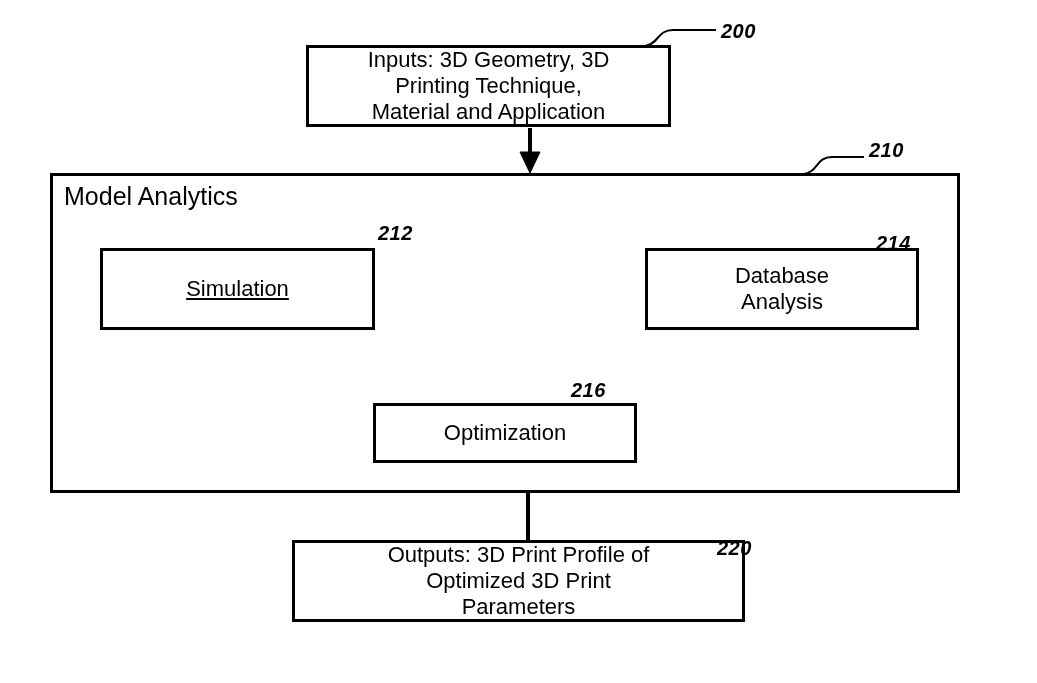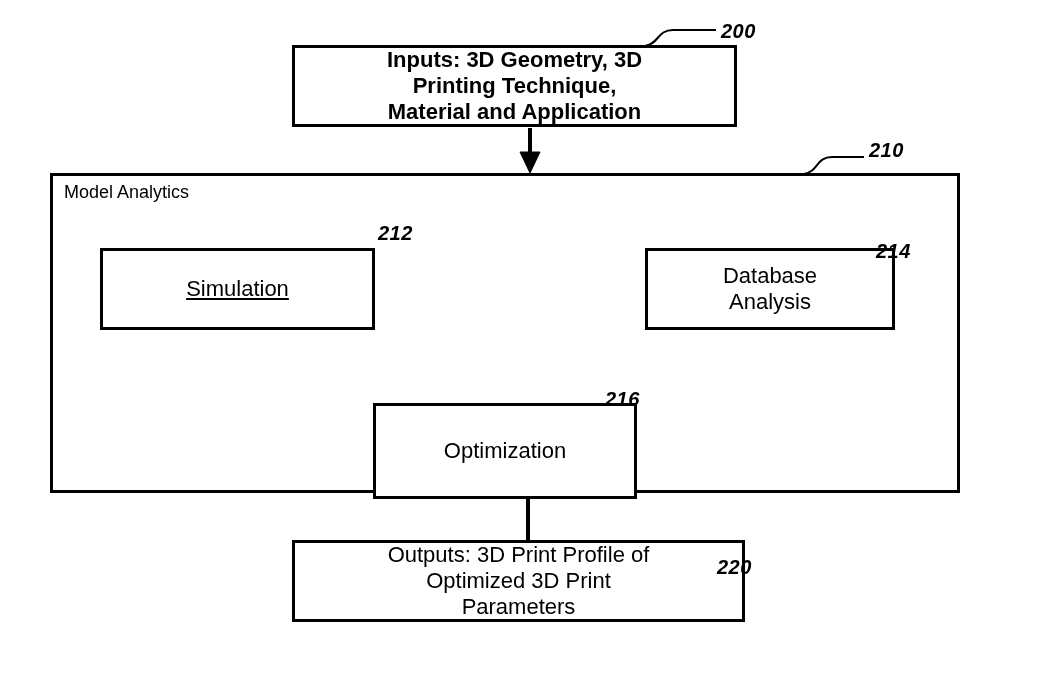--- a/index.html
+++ b/index.html
@@ -32,55 +32,55 @@
     color: #000000;
   }
 
   .node .node-label {
     white-space: pre-line;
     font-size: 22px;
     line-height: 26px;
     color: #000000;
   }
 
-  .inputs-box  { left: 292px; top: 45px;  width: 445px; height: 82px; font-weight: bold; }
+  .inputs-box  { left: 306px; top: 45px;  width: 365px; height: 82px; }
   .outputs-box { left: 292px; top: 540px; width: 453px; height: 82px; }
 
   .model-analytics-box {
     position: absolute;
     left: 50px; top: 173px;
     width: 910px; height: 320px;
     border: 3px solid #000000;
     background: #ffffff;
   }
   .model-analytics-title {
     position: absolute;
     left: 64px; top: 182px;
-    font-size: 18px;
+    font-size: 25px;
     color: #000000;
   }
 
   .simulation-box   { left: 100px; top: 248px; width: 275px; height: 82px; text-decoration: underline; }
-  .database-box     { left: 645px; top: 248px; width: 250px; height: 82px; }
-  .optimization-box { left: 373px; top: 403px; width: 264px; height: 96px; }
+  .database-box     { left: 645px; top: 248px; width: 274px; height: 82px; }
+  .optimization-box { left: 373px; top: 403px; width: 264px; height: 60px; }
 
   .ref-label {
     position: absolute;
     font-size: 20px;
     font-weight: bold;
     font-style: italic;
     color: #000000;
     letter-spacing: 0.5px;
   }
   .ref-200 { left: 721px; top: 20px; text-align: center;  }
   .ref-210 { left: 869px; top: 139px; }
   .ref-212 { left: 331px; top: 222px; margin-left: 47px; }
-  .ref-214 { left: 876px; top: 240px; }
-  .ref-216 { left: 605px; top: 379px; margin-top: 9px; }
-  .ref-220 { left: 717px; top: 556px; text-align: right; }
+  .ref-214 { left: 876px; top: 232px; }
+  .ref-216 { left: 571px; top: 379px; }
+  .ref-220 { left: 717px; top: 537px; text-align: right; }
 </style>
 </head>
 <body>
 
 <div class="canvas">
 
   <svg class="arrow-layer" viewBox="0 0 1037 683" xmlns="http://www.w3.org/2000/svg">
 
     <g stroke="#000000" fill="#000000">
       <line x1="530" y1="128" x2="530" y2="156" stroke-width="4"></line>

